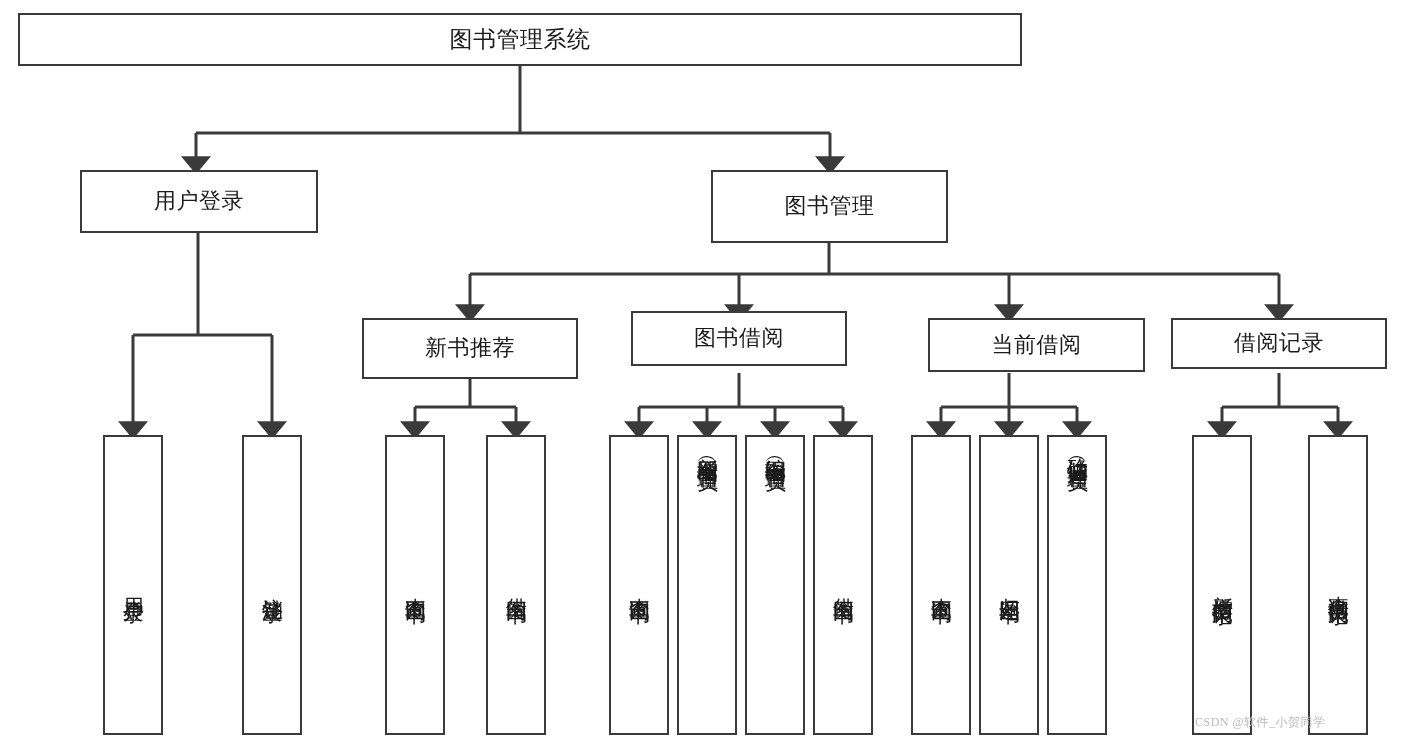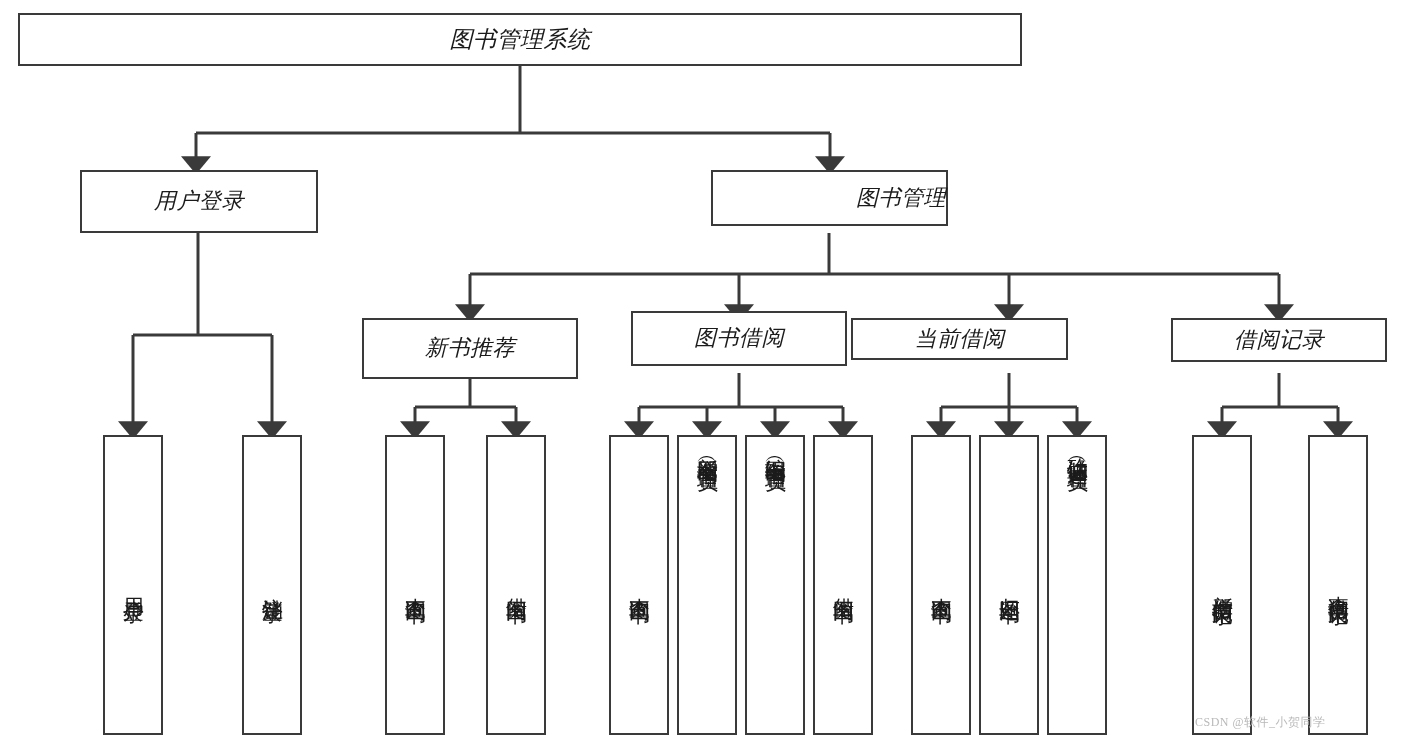--- a/index.html
+++ b/index.html
@@ -38,21 +38,20 @@
     display: block;
     text-align: center;
     line-height: 1.12;
     letter-spacing: 0.5px;
     color: #1b1b1b;
   }
   
   .h-node .node-label {
     writing-mode: horizontal-tb;
     font-size: 22px;
-    font-style: italic;
   }
   .root .node-label { font-size: 23px; }
   
   .v-node {
     align-items: flex-start;
     padding-top: 4px;
   }
   .v-node .node-label {
     writing-mode: vertical-rl;
     text-orientation: upright;
@@ -129,34 +128,34 @@
     </g>
   </svg>
 
   <div class="node h-node root" style="left:18px; top:13px; width:1004px; height:53px;">
     <span class="node-label">图书管理系统</span>
   </div>
 
   <div class="node h-node" style="left:80px; top:170px; width:238px; height:63px;">
     <span class="node-label">用户登录</span>
   </div>
-  <div class="node h-node" style="left:711px; top:170px; width:237px; height:56px;justify-content:flex-end;">
+  <div class="node h-node" style="left:711px; top:170px; width:237px; height:73px;">
     <span class="node-label">图书管理</span>
   </div>
 
   <div class="node h-node" style="left:362px; top:318px; width:216px; height:61px;">
     <span class="node-label">新书推荐</span>
   </div>
   <div class="node h-node" style="left:631px; top:311px; width:216px; height:55px;">
     <span class="node-label">图书借阅</span>
   </div>
-  <div class="node h-node" style="left:851px; top:318px; width:217px; height:42px;align-items:center;">
+  <div class="node h-node" style="left:928px; top:318px; width:217px; height:54px;align-items:center;">
     <span class="node-label">当前借阅</span>
   </div>
-  <div class="node h-node" style="left:1171px; top:318px; width:216px; height:44px;align-items:center;">
+  <div class="node h-node" style="left:1171px; top:318px; width:216px; height:51px;align-items:center;">
     <span class="node-label">借阅记录</span>
   </div>
 
   <div class="node v-node centered" style="left:103px; top:435px; width:60px; height:300px;">
     <span class="node-label">用户登录</span>
   </div>
   <div class="node v-node centered" style="left:242px; top:435px; width:60px; height:300px;">
     <span class="node-label">注销登录</span>
   </div>
 

